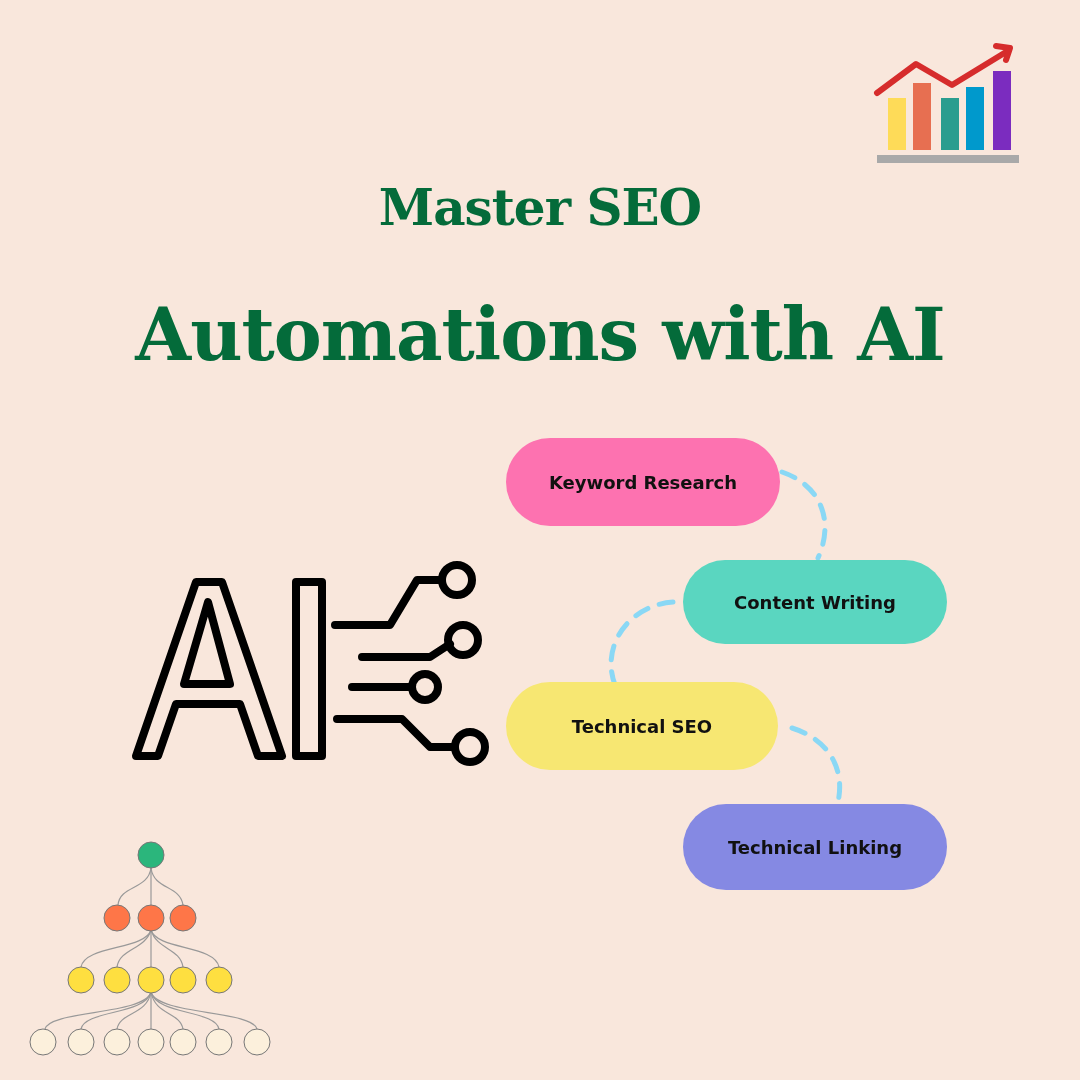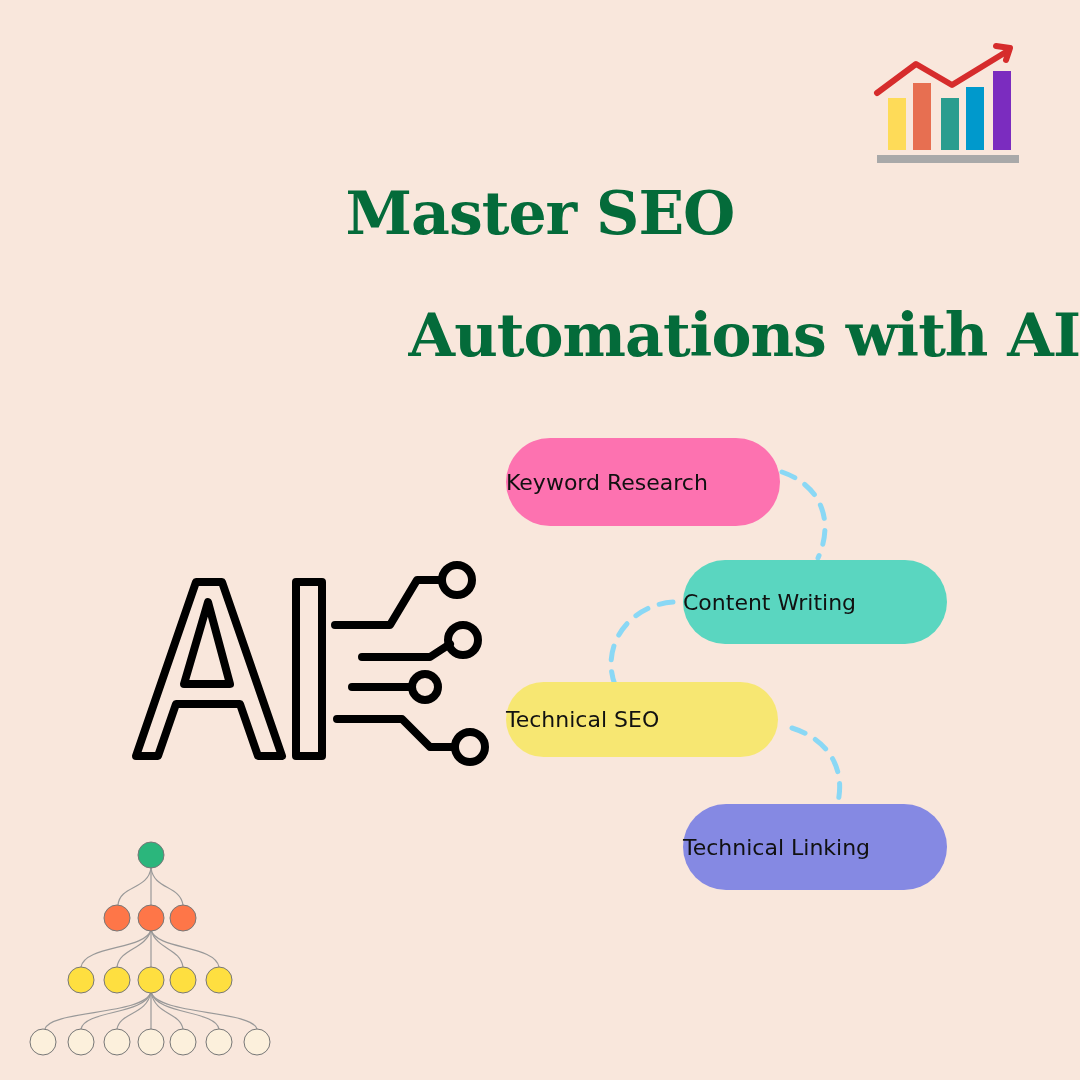--- a/index.html
+++ b/index.html
@@ -1,20 +1,20 @@
 <!DOCTYPE html>
 <html><head>
 <meta charset="utf-8">
 <style>
   html, body { margin:0; padding:0; }
   body { width:1080px; height:1080px; background:#f9e7dc; position:relative; overflow:hidden; font-family:"DejaVu Sans", sans-serif; }
   .title { position:absolute; left:0; width:1080px; text-align:center; color:#046b3a; font-family:"DejaVu Serif", serif; font-weight:bold; letter-spacing:-1px; }
-  .t1 { top:178px; font-size:60px; }
-  .t2 { top:300px; font-size:60px;text-align:right; }
-  .pill { position:absolute; display:flex; align-items:center; justify-content:flex-start; border-radius:46px; font-weight:normal; font-size:22px; color:#111; }
+  .t1 { top:178px; font-size:50px; }
+  .t2 { top:292px; font-size:72px; }
+  .pill { position:absolute; display:flex; align-items:center; justify-content:center; border-radius:46px; font-weight:bold; font-size:18px; color:#111; }
   svg { position:absolute; }
 </style>
 </head>
 <body>
 
 <svg style="left:860px;top:30px" width="180" height="150" viewBox="0 0 180 150">
   <rect x="28" y="68" width="18" height="52" fill="#fedb58"></rect>
   <rect x="53" y="53" width="18" height="67" fill="#e76f51"></rect>
   <rect x="81" y="68" width="18" height="52" fill="#2a9d8f"></rect>
   <rect x="106" y="57" width="18" height="63" fill="#0099cc"></rect>
@@ -50,21 +50,21 @@
     <path d="M302,298 C340,310 355,340 348,372"></path>
   </g>
 </svg>
 
 <div class="pill" style="left: 506px; top: 438px; width: 274px; height: 88px; background: rgb(253, 114, 176);">
   <span>Keyword Research</span>
 </div>
 <div class="pill" style="left: 683px; top: 560px; width: 264px; height: 84px; background: rgb(90, 214, 192);">
   <span>Content Writing</span>
 </div>
-<div class="pill" style="left: 506px; top: 682px; width: 272px; height: 75px; background: rgb(247, 231, 114);">
+<div class="pill" style="left: 506px; top: 682px; width: 272px; height: 88px; background: rgb(247, 231, 114);">
   <span>Technical SEO</span>
 </div>
 <div class="pill" style="left: 683px; top: 804px; width: 264px; height: 86px; background: rgb(133, 137, 227);">
   <span>Technical Linking</span>
 </div>
 
 <svg style="left:20px;top:830px" width="270" height="240" viewBox="0 0 270 240">
   <g fill="none" stroke="#999" stroke-width="1.2">
     <path d="M131,38 C128,60 100,55 98,75"></path>
       <path d="M131,38 L131,75"></path>

